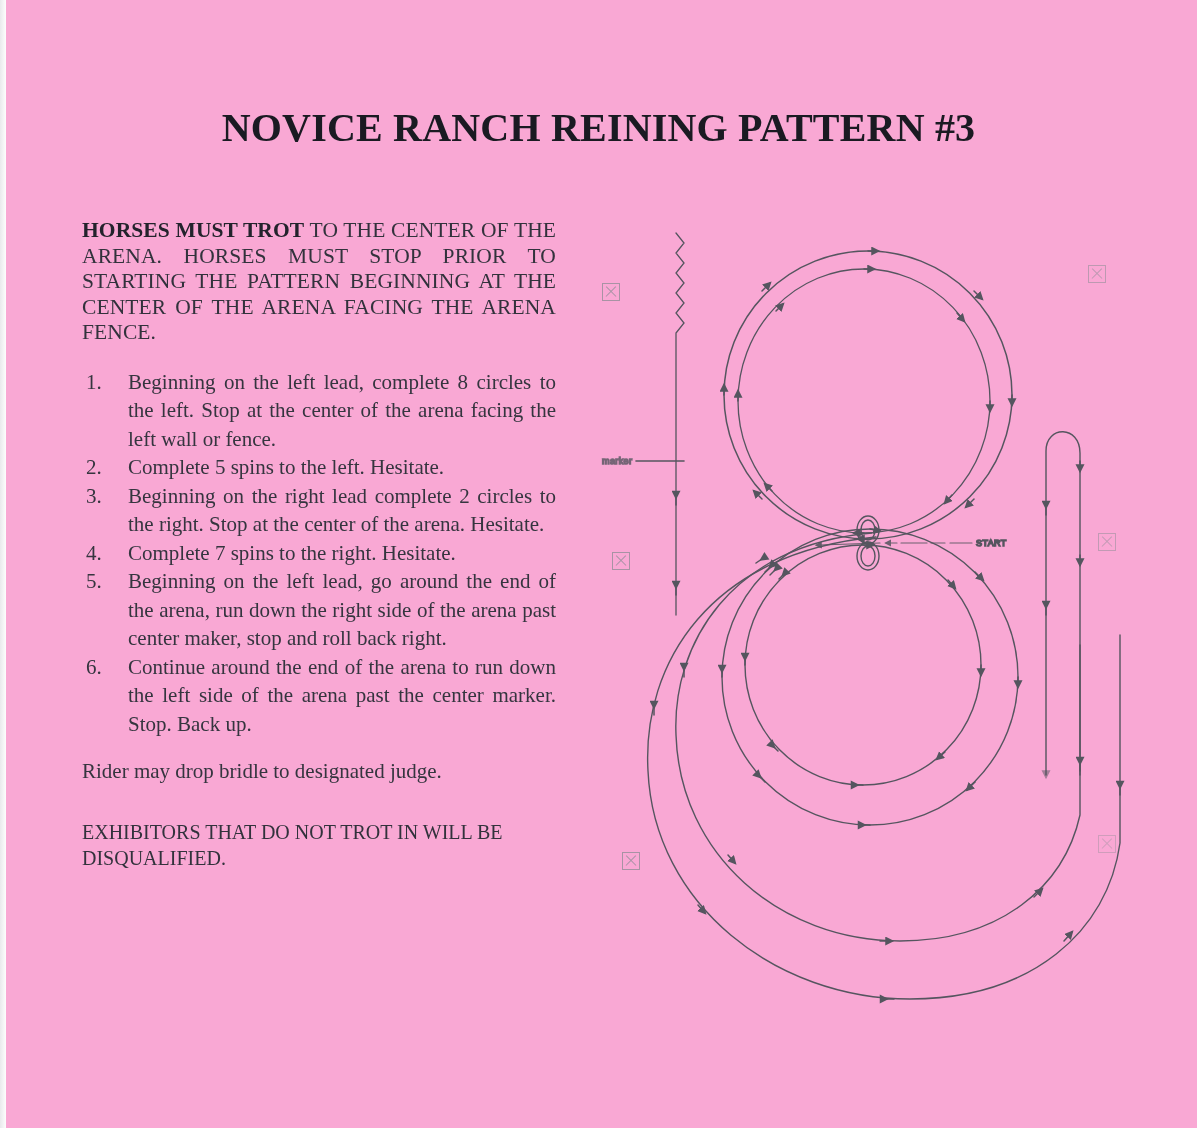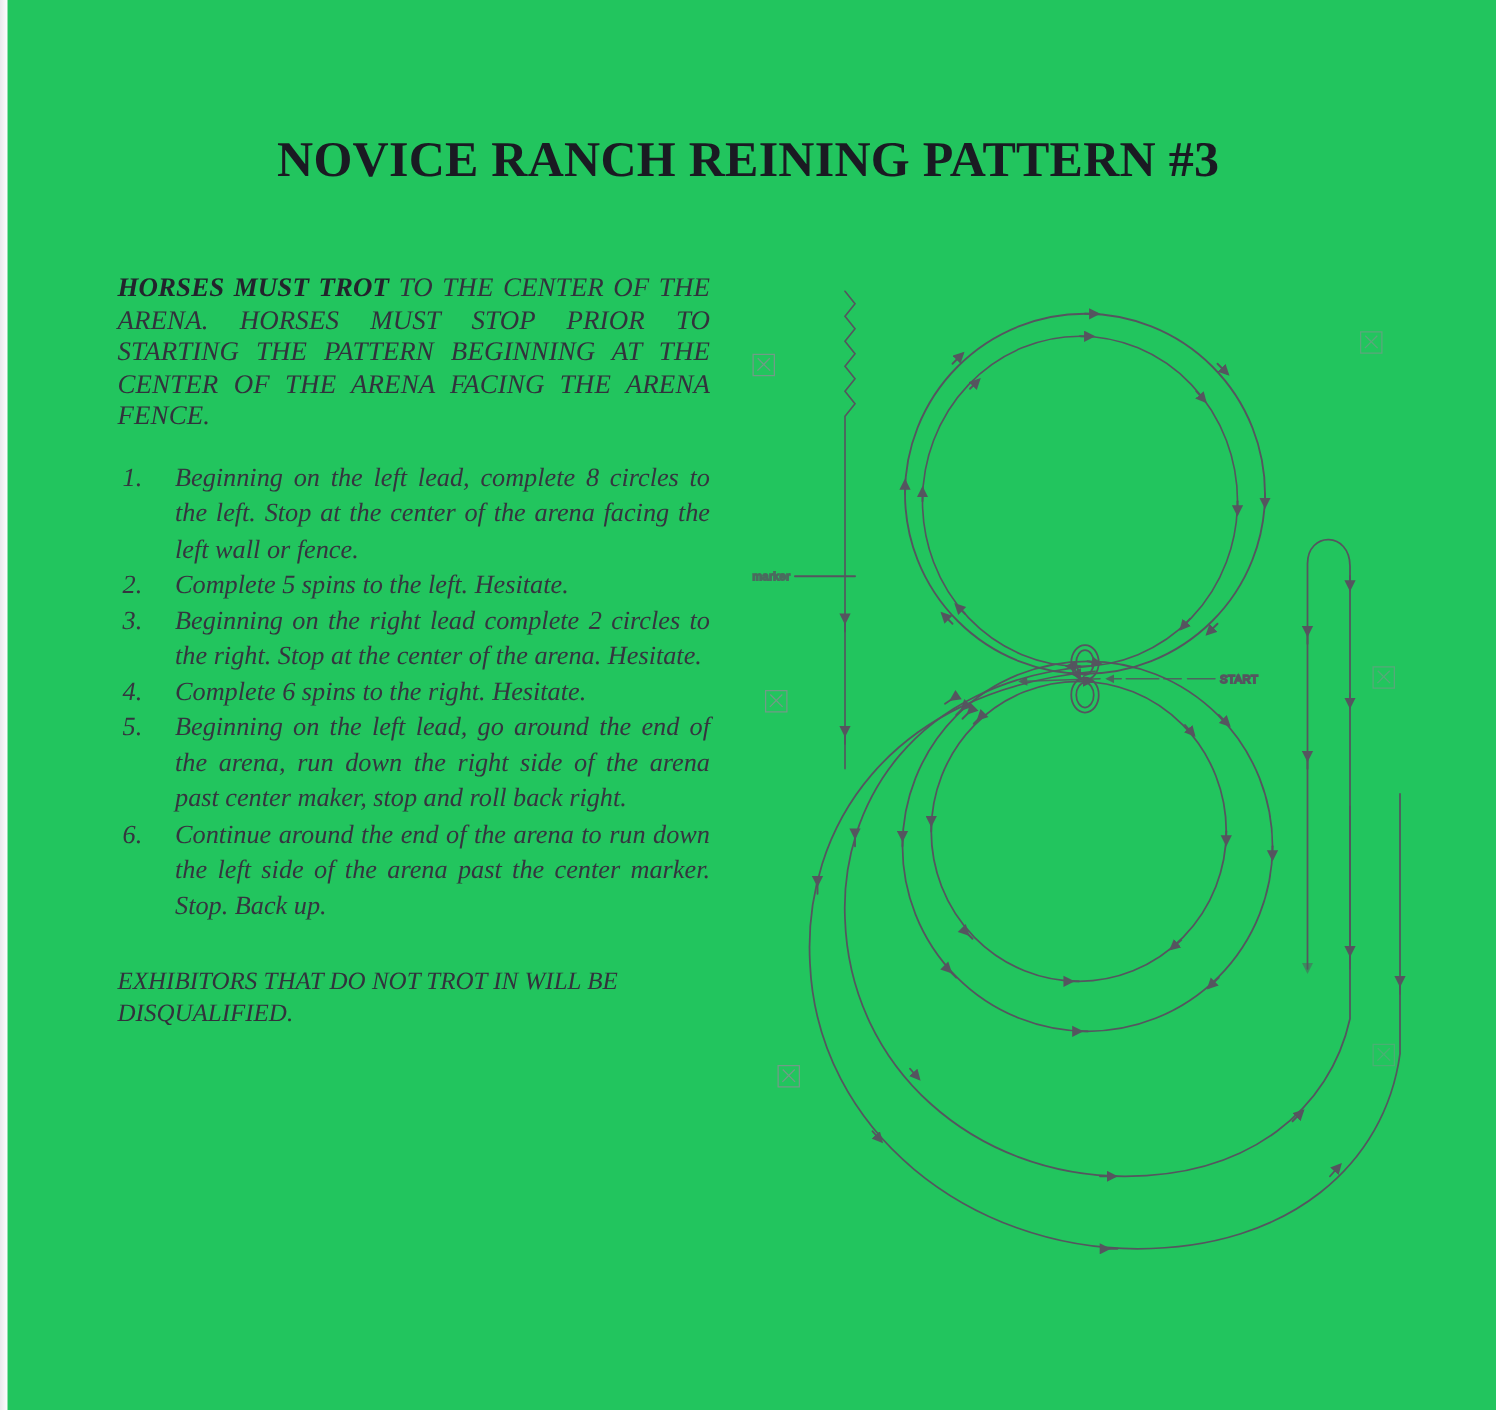--- a/index.html
+++ b/index.html
@@ -12,45 +12,44 @@
     width: 1197px;
     height: 1128px;
     position: relative;
     overflow: hidden;
     font-family: "Liberation Serif", "DejaVu Serif", serif;
     color: #2b2b33;
   }
   .page {
     position: absolute;
     inset: 0;
-    background: #22c55e;
+    background: #f9a8d4;
   }
   .edge-left {
     position: absolute;
     left: 0; top: 0;
     width: 6px; height: 1128px;
     background: linear-gradient(to right, #e9e9ec, #fdfdfd);
   }
   .title {
     position: absolute;
     left: 0; right: 0;
     top: 104px;
     text-align: center;
     font-size: 40px;
     font-weight: bold;
     letter-spacing: 0.2px;
     color: #1a1a22;
     font-family: "Liberation Serif", "DejaVu Serif", serif;
   }
   .text-col {
     position: absolute;
-    left: 94px;
+    left: 82px;
     top: 218px;
     width: 474px;
-    font-style: italic;
   }
   .intro {
     font-size: 21.5px;
     line-height: 25.6px;
     text-align: justify;
     text-transform: uppercase;
     color: #32323c;
     letter-spacing: 0.1px;
   }
   .intro b {
@@ -156,32 +155,33 @@
       <div class="step">
         <div class="step-num">2.</div>
         <div class="step-body">Complete 5 spins to the left. Hesitate.</div>
       </div>
       <div class="step">
         <div class="step-num">3.</div>
         <div class="step-body">Beginning on the right lead complete 2 circles to the right.  Stop at the center of the arena. Hesitate.</div>
       </div>
       <div class="step">
         <div class="step-num">4.</div>
-        <div class="step-body">Complete 6 spins to the right. Hesitate.</div>
+        <div class="step-body">Complete 7 spins to the right. Hesitate.</div>
       </div>
       <div class="step">
         <div class="step-num">5.</div>
         <div class="step-body">Beginning on the left lead, go around the end of the arena, run down the right side of the arena past center maker, stop and roll back right.</div>
       </div>
       <div class="step">
         <div class="step-num">6.</div>
         <div class="step-body">Continue around the end of the arena to run down the left side of the arena past the center marker. Stop. Back up.</div>
       </div>
     </div>
 
+    <div class="note">Rider may drop bridle to designated judge.</div>
 
     <div class="warn">EXHIBITORS THAT DO NOT TROT IN WILL BE DISQUALIFIED.</div>
   </div>
 
   <div class="diagram">
 
     <div class="marker-icon m1"></div>
     <div class="marker-icon m2"></div>
     <div class="marker-icon m3"></div>
     <div class="marker-icon m4"></div>

